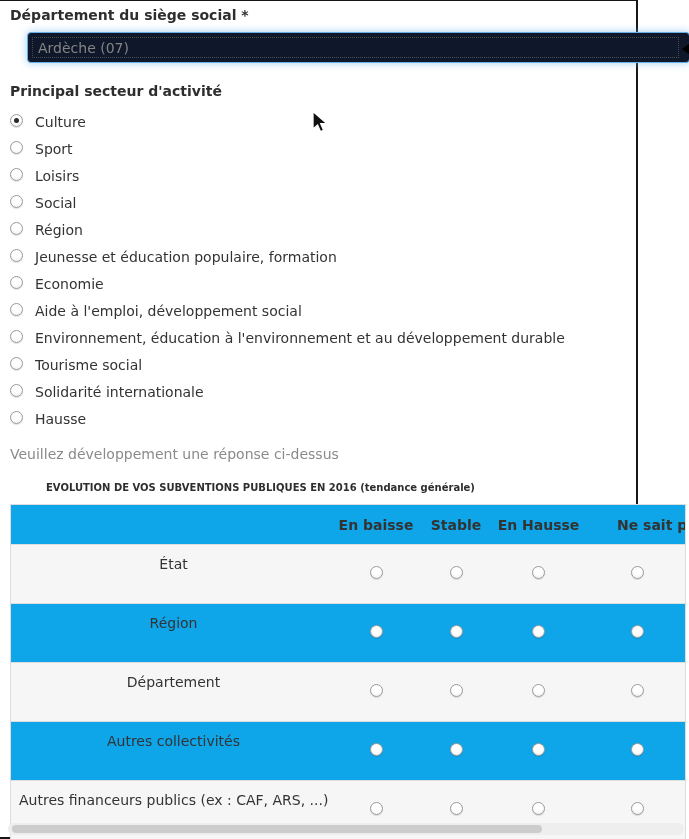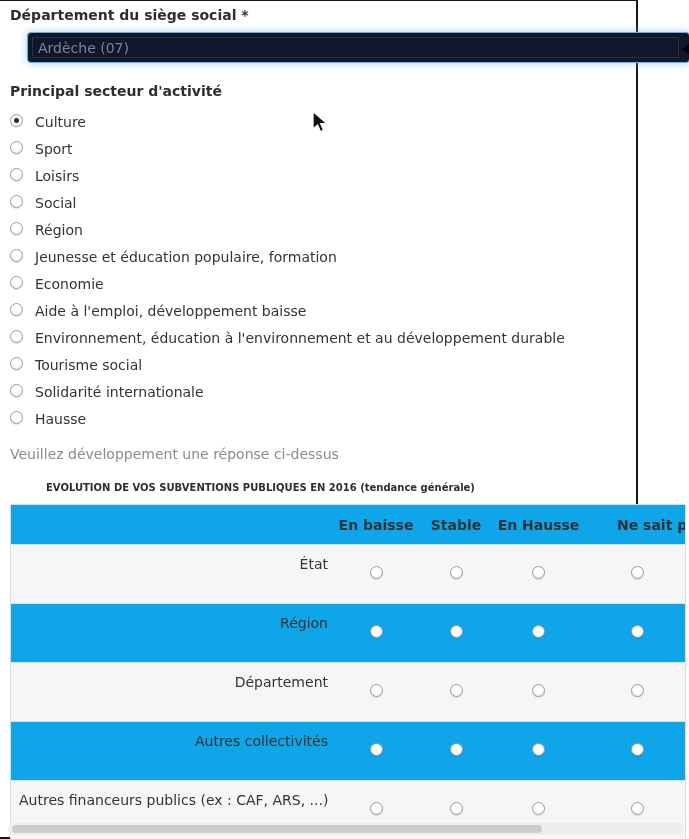--- a/index.html
+++ b/index.html
@@ -60,21 +60,21 @@
   table.matrix thead th{border-top:none;}
   .mx-corner{width:325px;}
   table.matrix thead th{height:39px;vertical-align:middle;text-align:center;font-weight:bold;color:#333;padding:0;white-space:nowrap;}
   table.matrix th:nth-child(2),table.matrix td:nth-child(2){width:80px;}
   table.matrix th:nth-child(3),table.matrix td:nth-child(3){width:80px;}
   table.matrix th:nth-child(4),table.matrix td:nth-child(4){width:85px;}
   table.matrix th:nth-child(5),table.matrix td:nth-child(5){width:160px;}
   table.matrix tbody tr{height:59px;}
   table.matrix tbody tr.stripe{background:#f6f6f6;}
   .mx-rowlabel{
-    text-align:right;font-weight:normal;color:#333;vertical-align:top;
+    text-align:center;font-weight:normal;color:#333;vertical-align:top;
     padding:11px 8px 0 8px;white-space:nowrap;overflow:hidden;
   }
   table.matrix td{text-align:center;vertical-align:middle;padding:0;}
   table.matrix td:nth-child(5){text-align:left;padding-left:50px;}
 
   
   .hscroll-track{
     position:absolute;left:8px;top:822px;width:676px;height:12px;border-radius:6px;background:#eeeeee;z-index:5;
   }
   .hscroll-thumb{position:absolute;left:4px;top:2px;width:530px;height:8px;border-radius:4px;background:#cccccc;}
@@ -121,21 +121,21 @@
       <div class="option-row">
       <span class="radio"></span>
       <span class="opt-label">Jeunesse et éducation populaire, formation</span>
     </div>
       <div class="option-row">
       <span class="radio"></span>
       <span class="opt-label">Economie</span>
     </div>
       <div class="option-row">
       <span class="radio"></span>
-      <span class="opt-label">Aide à l'emploi, développement baisse</span>
+      <span class="opt-label">Aide à l'emploi, développement social</span>
     </div>
       <div class="option-row">
       <span class="radio"></span>
       <span class="opt-label">Environnement, éducation à l'environnement et au développement durable</span>
     </div>
       <div class="option-row">
       <span class="radio"></span>
       <span class="opt-label">Tourisme social</span>
     </div>
       <div class="option-row">

